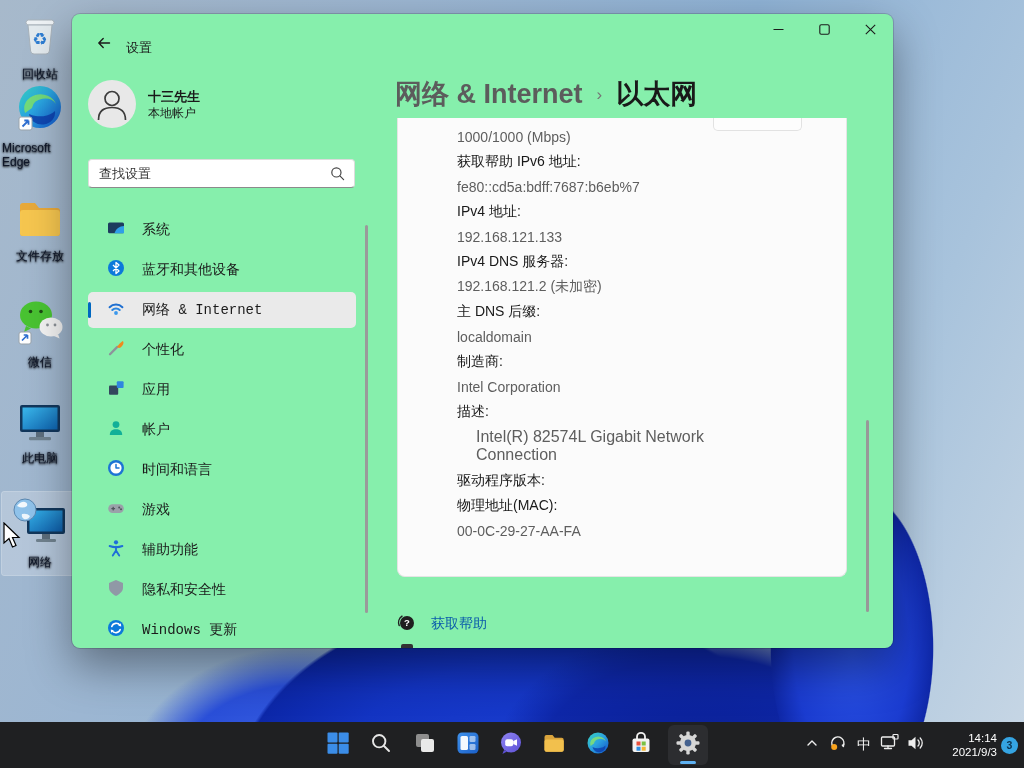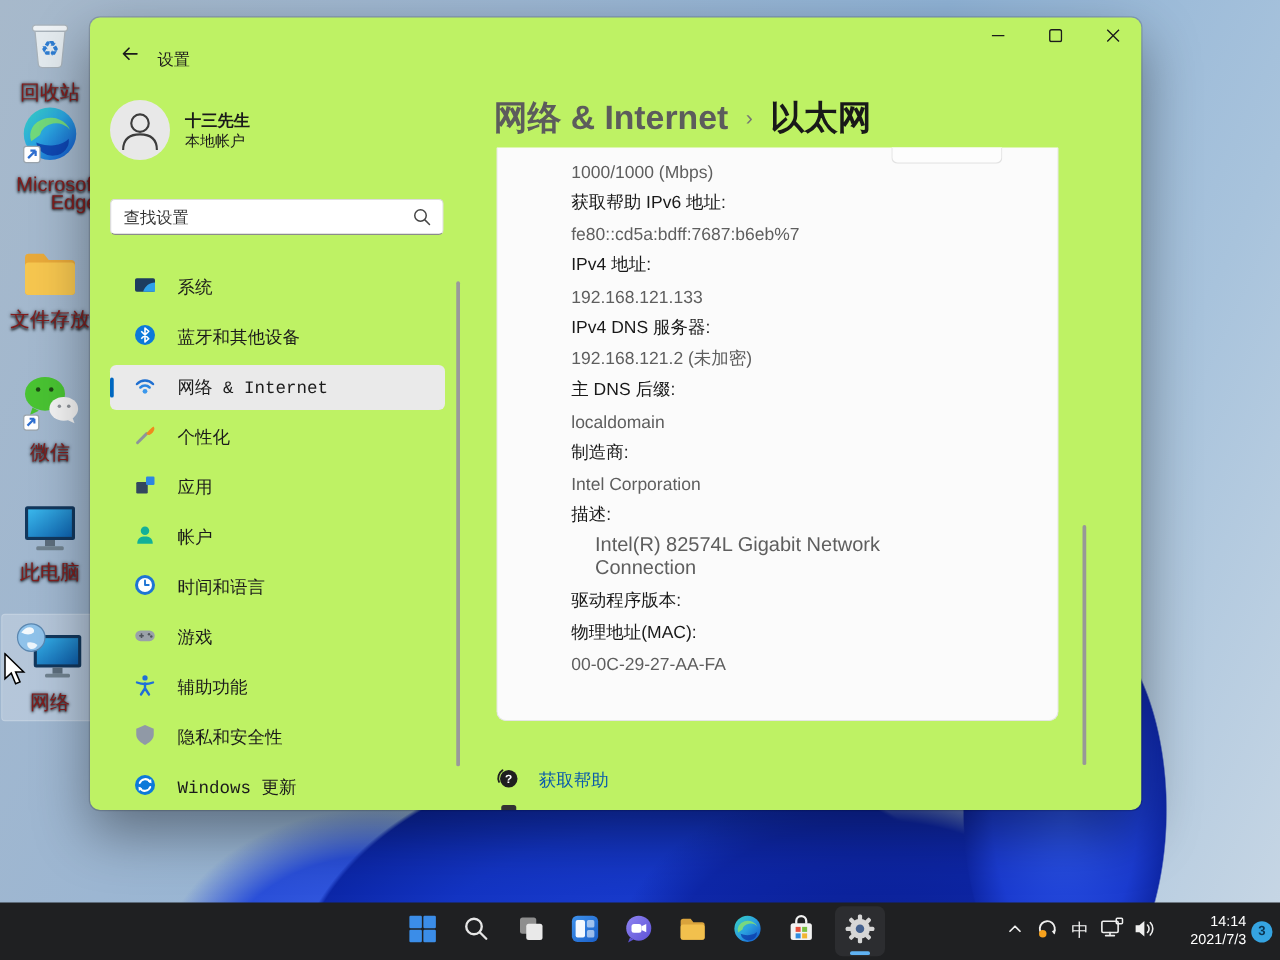--- a/index.html
+++ b/index.html
@@ -10,28 +10,28 @@
   .wallpaper{position:absolute;inset:0;
     background:
       radial-gradient(ellipse 112px 218px at 852px 648px, #2a52e4 0%, #1b3cd0 52%, #0f28a8 72%, rgba(15,40,168,0) 73%),
       radial-gradient(ellipse 300px 210px at 700px 772px, #0a1f92 0%, #0e27a8 55%, rgba(14,39,168,0) 70%),
       radial-gradient(ellipse 430px 300px at 520px 800px, #1d41d6 0%, #1334c2 45%, #0c27a8 66%, rgba(12,39,168,0) 67%),
       radial-gradient(ellipse 260px 210px at 300px 790px, #3f66e8 0%, #2a4fd8 50%, rgba(42,79,216,0) 68%),
       linear-gradient(115deg,#a7b9cb 0%,#9cb6d2 30%,#8fb2d5 55%,#a8c3dc 78%,#c8d7e5 100%);}
 
   
   .dicon{position:absolute;left:2px;width:76px;display:flex;flex-direction:column;align-items:center;gap:3px;}
-  .dicon .lbl{font-size:16px;color:#7f1d1d;text-align:right;line-height:14px;
+  .dicon .lbl{font-size:12px;color:#0f172a;text-align:left;line-height:14px;
     text-shadow:0 1px 2px rgba(0,0,0,.85),0 0 3px rgba(0,0,0,.6);}
   .dicon.selected{background:rgba(255,255,255,.22);outline:1px solid rgba(255,255,255,.35);border-radius:2px;}
   .cursor{position:absolute;left:2px;top:522px;z-index:60;}
 
   
-  .win{position:absolute;left:72px;top:14px;width:821px;height:634px;background:#bef264;
-    border-radius:8px;box-shadow:0 18px 45px rgba(0,0,0,.4),0 0 0 1px rgba(0,0,0,.15);overflow:hidden;z-index:10;padding-left:20px;}
+  .win{position:absolute;left:72px;top:14px;width:821px;height:634px;background:#86efac;
+    border-radius:8px;box-shadow:0 18px 45px rgba(0,0,0,.4),0 0 0 1px rgba(0,0,0,.15);overflow:hidden;z-index:10;}
   .titlebar{position:absolute;left:0;top:0;right:0;height:48px;}
   .backbtn{position:absolute;left:16px;top:19px;width:32px;height:24px;display:flex;align-items:center;justify-content:center;border-radius:4px;}
   .wintitle{position:absolute;left:54px;top:25px;font-size:13px;color:#1b1b1b;}
   .ctrls{position:absolute;right:0;top:1px;display:flex;}
   .ctrl{width:46px;height:30px;display:flex;align-items:center;justify-content:center;color:#1b1b1b;}
 
   
   .user{position:absolute;left:16px;top:66px;display:flex;align-items:center;gap:12px;}
   .avatar{width:48px;height:48px;border-radius:50%;background:#e8e8e8;display:flex;align-items:center;justify-content:center;}
   .uname{font-size:13px;font-weight:bold;color:#1a1a1a;line-height:18px;}
@@ -509,18 +509,18 @@
             </svg></span>
       </div>
       <div class="trayic">
         <span><svg width="20" height="20" viewBox="0 0 20 20">
           <path d="M2.5 7.2 H5.5 L9.5 3.8 V16.2 L5.5 12.8 H2.5 Z" fill="#eee"></path>
           <path d="M12 7 A4.2 4.2 0 0 1 12 13 M14.2 5 A7.2 7.2 0 0 1 14.2 15" fill="none" stroke="#eee" stroke-width="1.3" stroke-linecap="round"></path>
             </svg></span>
       </div>
       <div class="clock">
         <div>14:14</div>
-        <div>2021/7/3</div>
+        <div>2021/9/3</div>
       </div>
       <div class="badge">3</div>
     </div>
   </div>
 </div>
 
 </body></html>

